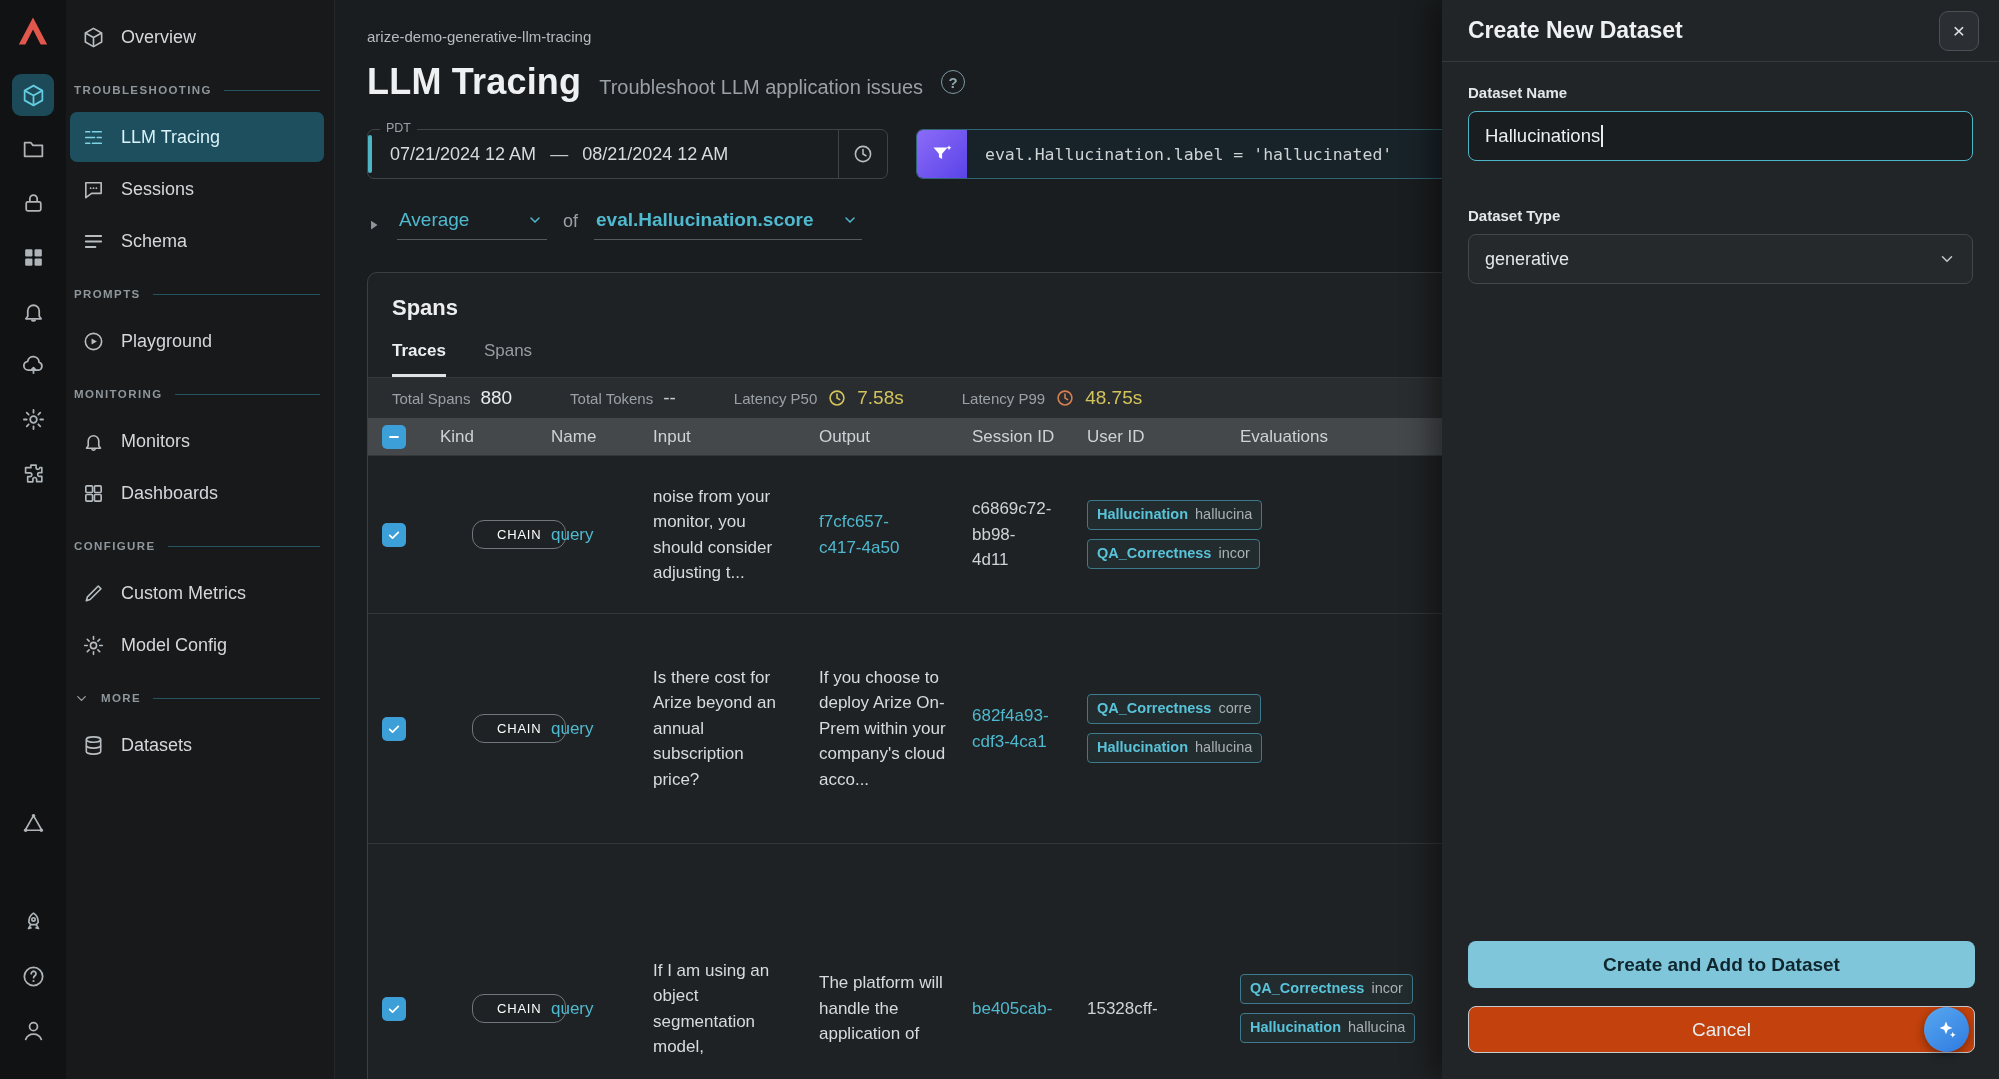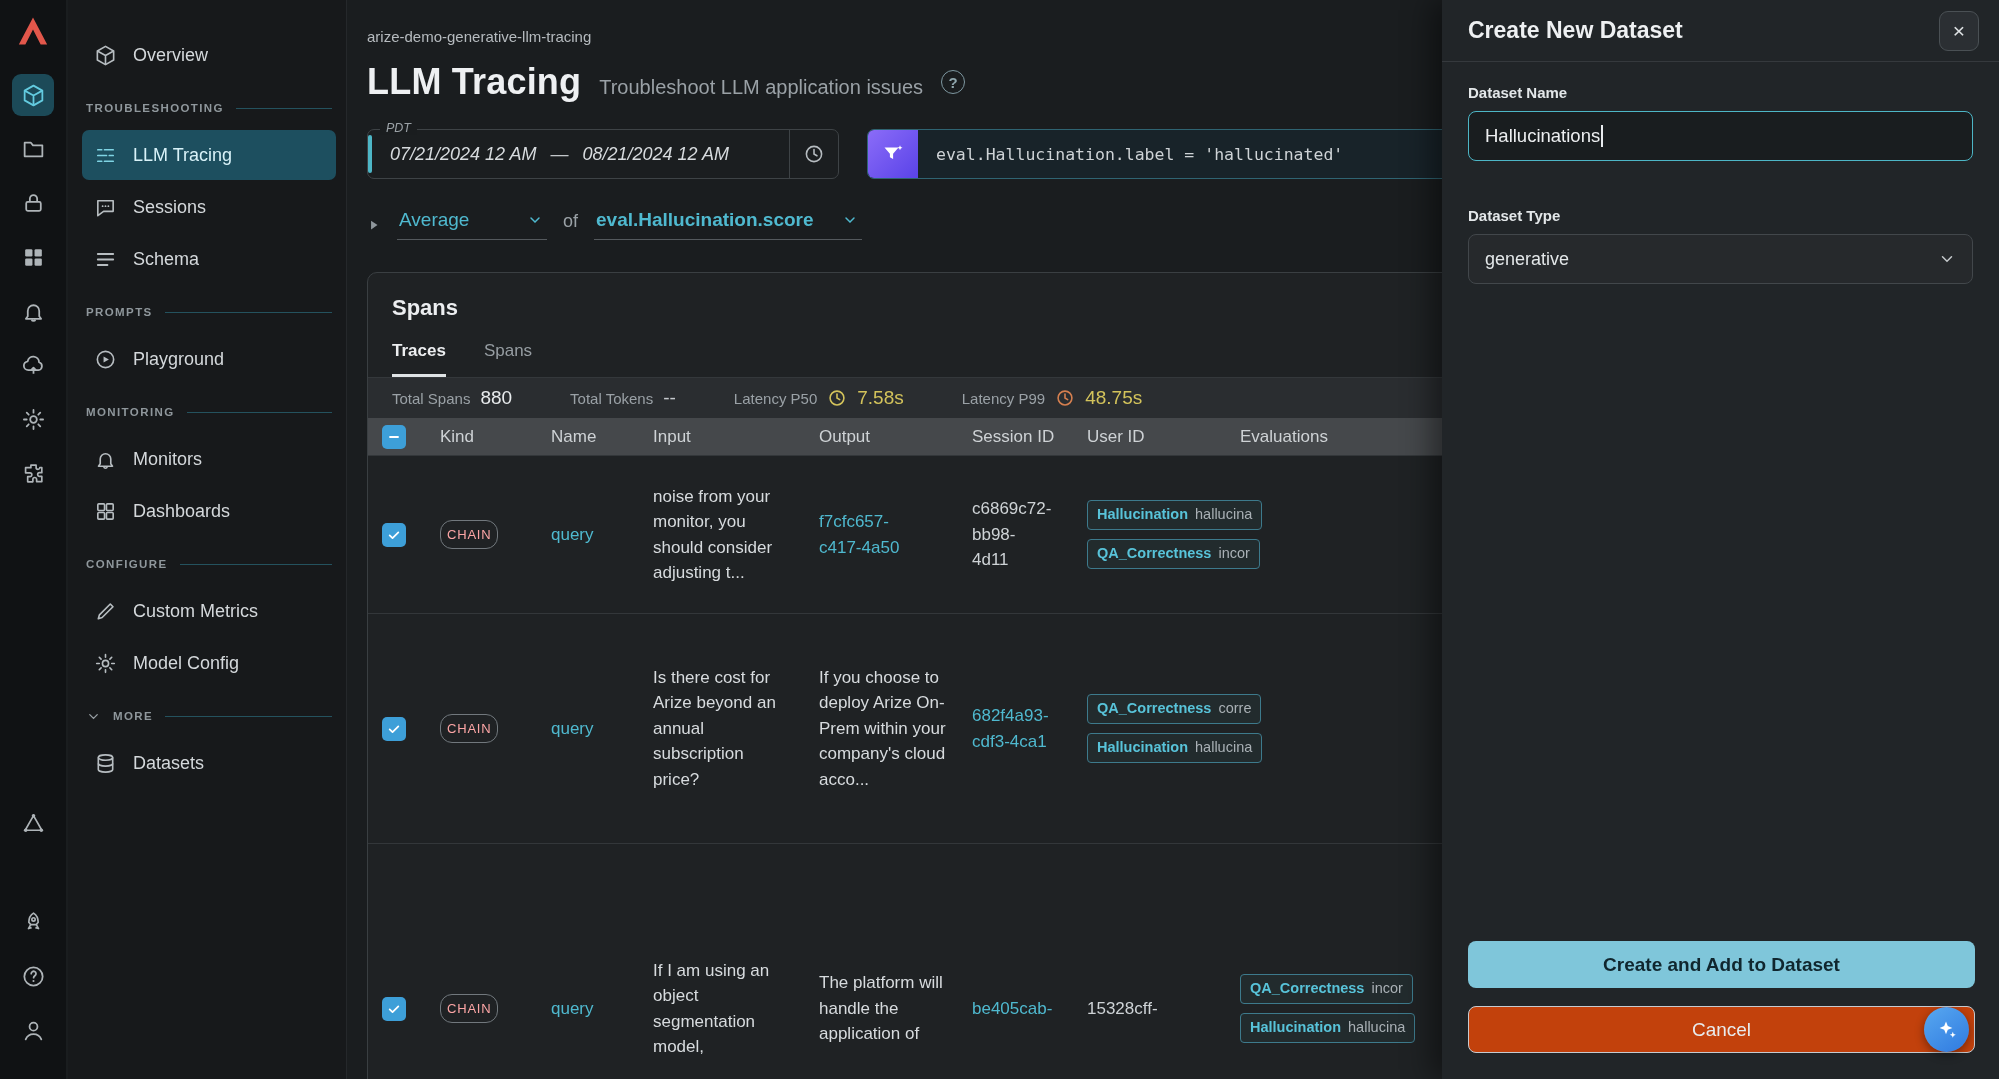--- a/index.html
+++ b/index.html
@@ -19,22 +19,22 @@
           display:flex; flex-direction:column; align-items:center; padding:14px 0 16px; z-index:5; }
   .rail-logo { width:34px; height:34px; margin-bottom:26px; }
   .rail-item { width:42px; height:42px; border-radius:9px; display:flex; align-items:center; justify-content:center;
                color:#aeb4b8; margin-bottom:12px; cursor:pointer; }
   .rail-item .ico { width:25px; height:25px; }
   .rail-item.active { background:#1c4a58; color:#63cbdf; }
   .rail-spacer { flex:1; }
   .rail-gap { height:44px; }
 
   
-  .sidebar { position:absolute; left:68px; top:0; width:279px; height:100%; background:#17191b;
-             border-right:1px solid #25282b; padding:30px 10px 0 14px; z-index:4; }
+  .sidebar { position:absolute; left:56px; top:0; width:279px; height:100%; background:#17191b;
+             border-right:1px solid #25282b; padding:12px 10px 0 14px; z-index:4; }
   .sb-item { height:50px; display:flex; align-items:center; gap:16px; padding:0 12px; border-radius:7px;
              color:#d4d8db; font-size:18px; cursor:pointer; margin-bottom:2px; }
   .sb-item .ico { width:23px; height:23px; color:#b7bdc1; flex:none; }
   .sb-item.active { background:#1d4f5f; color:#d8f2f8; }
   .sb-item.active .ico { color:#7fd4e4; }
   .sb-sec { height:44px; display:flex; align-items:center; gap:12px; padding:0 4px; margin-top:6px; }
   .sb-sec-label { font-size:11.5px; letter-spacing:1.4px; color:#8f979c; font-weight:700; white-space:nowrap; }
   .sb-sec-line { flex:1; height:1px; background:#24525e; }
   .sb-sec .ico { width:15px; height:15px; color:#9aa1a6; flex:none; }
 
@@ -42,22 +42,22 @@
   .main { position:absolute; left:345px; top:0; right:0; height:100%; padding:28px 0 0 22px; }
   .breadcrumb { font-size:15px; color:#b6bbbf; }
   .title-row { display:flex; align-items:baseline; gap:18px; margin-top:16px; }
   .page-title { font-size:36px; font-weight:700; color:#eef0f2; letter-spacing:.2px; }
   .subtitle { font-size:20px; color:#9aa1a6; }
   .help-badge { width:24px; height:24px; border-radius:50%; border:1.6px solid #7e98a1; color:#8fa6ad;
                 font-size:15px; font-weight:700; display:inline-flex; align-items:center; justify-content:center;
                 align-self:center; }
 
   .controls-row { display:flex; gap:28px; margin-top:26px; }
-  .datebox { position:relative; width:472px; height:50px; border:1px solid #3e4346; border-radius:7px;
-             background:#1b1e20; display:flex; align-items:center;font-style:italic; }
+  .datebox { position:relative; width:521px; height:50px; border:1px solid #3e4346; border-radius:7px;
+             background:#1b1e20; display:flex; align-items:center; }
   .datebox-accent { position:absolute; left:0; top:5px; bottom:5px; width:4px; border-radius:3px; background:#4db6c6; }
   .tz-label { position:absolute; top:-9px; left:12px; font-size:12.5px; color:#9aa1a6; background:#1a1d1f; padding:0 6px; }
   .date-text { display:flex; align-items:center; gap:14px; padding-left:22px; font-size:18px; color:#d7dbde; }
   .date-sep { color:#c3c7ca; }
   .date-div { margin-left:auto; width:1px; align-self:stretch; background:#3e4346; }
   .clock-btn { width:48px; align-self:stretch; display:flex; align-items:center; justify-content:center; color:#b6bcc0; cursor:pointer; }
   .clock-btn .ico { width:22px; height:22px; }
 
   .filterbox { width:730px; height:50px; border:1px solid #2f6472; border-radius:7px; background:#182329;
                display:flex; align-items:center; overflow:hidden; }
@@ -93,22 +93,22 @@
 
   .tgrid { display:grid; grid-template-columns:58px 111px 102px 166px 153px 115px 153px 1fr; align-items:center; padding-left:14px; }
   .thead { background:#45484b; height:37px; font-size:16px; color:#ced2d5; }
   .trow { border-top:1px solid #33373a; }
   .trow.r0 { min-height:158px; }
   .trow.r1 { min-height:230px; }
   .trow.r2 { min-height:330px; }
   .cell { padding-right:12px; font-size:17px; line-height:1.5; }
   .cb { width:24px; height:24px; border-radius:5px; background:#3d9fd8; display:flex; align-items:center; justify-content:center; cursor:pointer; }
   .cb svg { width:16px; height:16px; }
-  .kind-badge { display:inline-block; border:1px solid #71787d; border-radius:12px; padding:4px 6px;
-                font-size:13px; letter-spacing:.8px; color:#fca5a5; }
+  .kind-badge { display:inline-block; border:1px solid #71787d; border-radius:12px; padding:4px 24px;
+                font-size:13px; letter-spacing:.8px; color:#ffffff;margin-left:32px; }
   .name-link { color:#4fb9cf; cursor:pointer; }
   .io-text { max-width:128px; color:#d7dbde; }
   .sess { color:#4fb9cf; white-space:pre-line; cursor:pointer; }
   .uid { color:#ced3d6; white-space:pre-line; }
   .evals { display:flex; flex-direction:column; gap:9px; align-items:flex-start; }
   .eval-badge { white-space:nowrap; border:1px solid #3d7a8c; border-radius:4px; background:rgba(77,182,198,.06);
                 padding:3px 9px; font-size:14.5px; cursor:pointer; }
   .eval-name { font-weight:700; color:#58c3d9; margin-right:7px; }
   .eval-val { color:#a9b0b5; }
 

